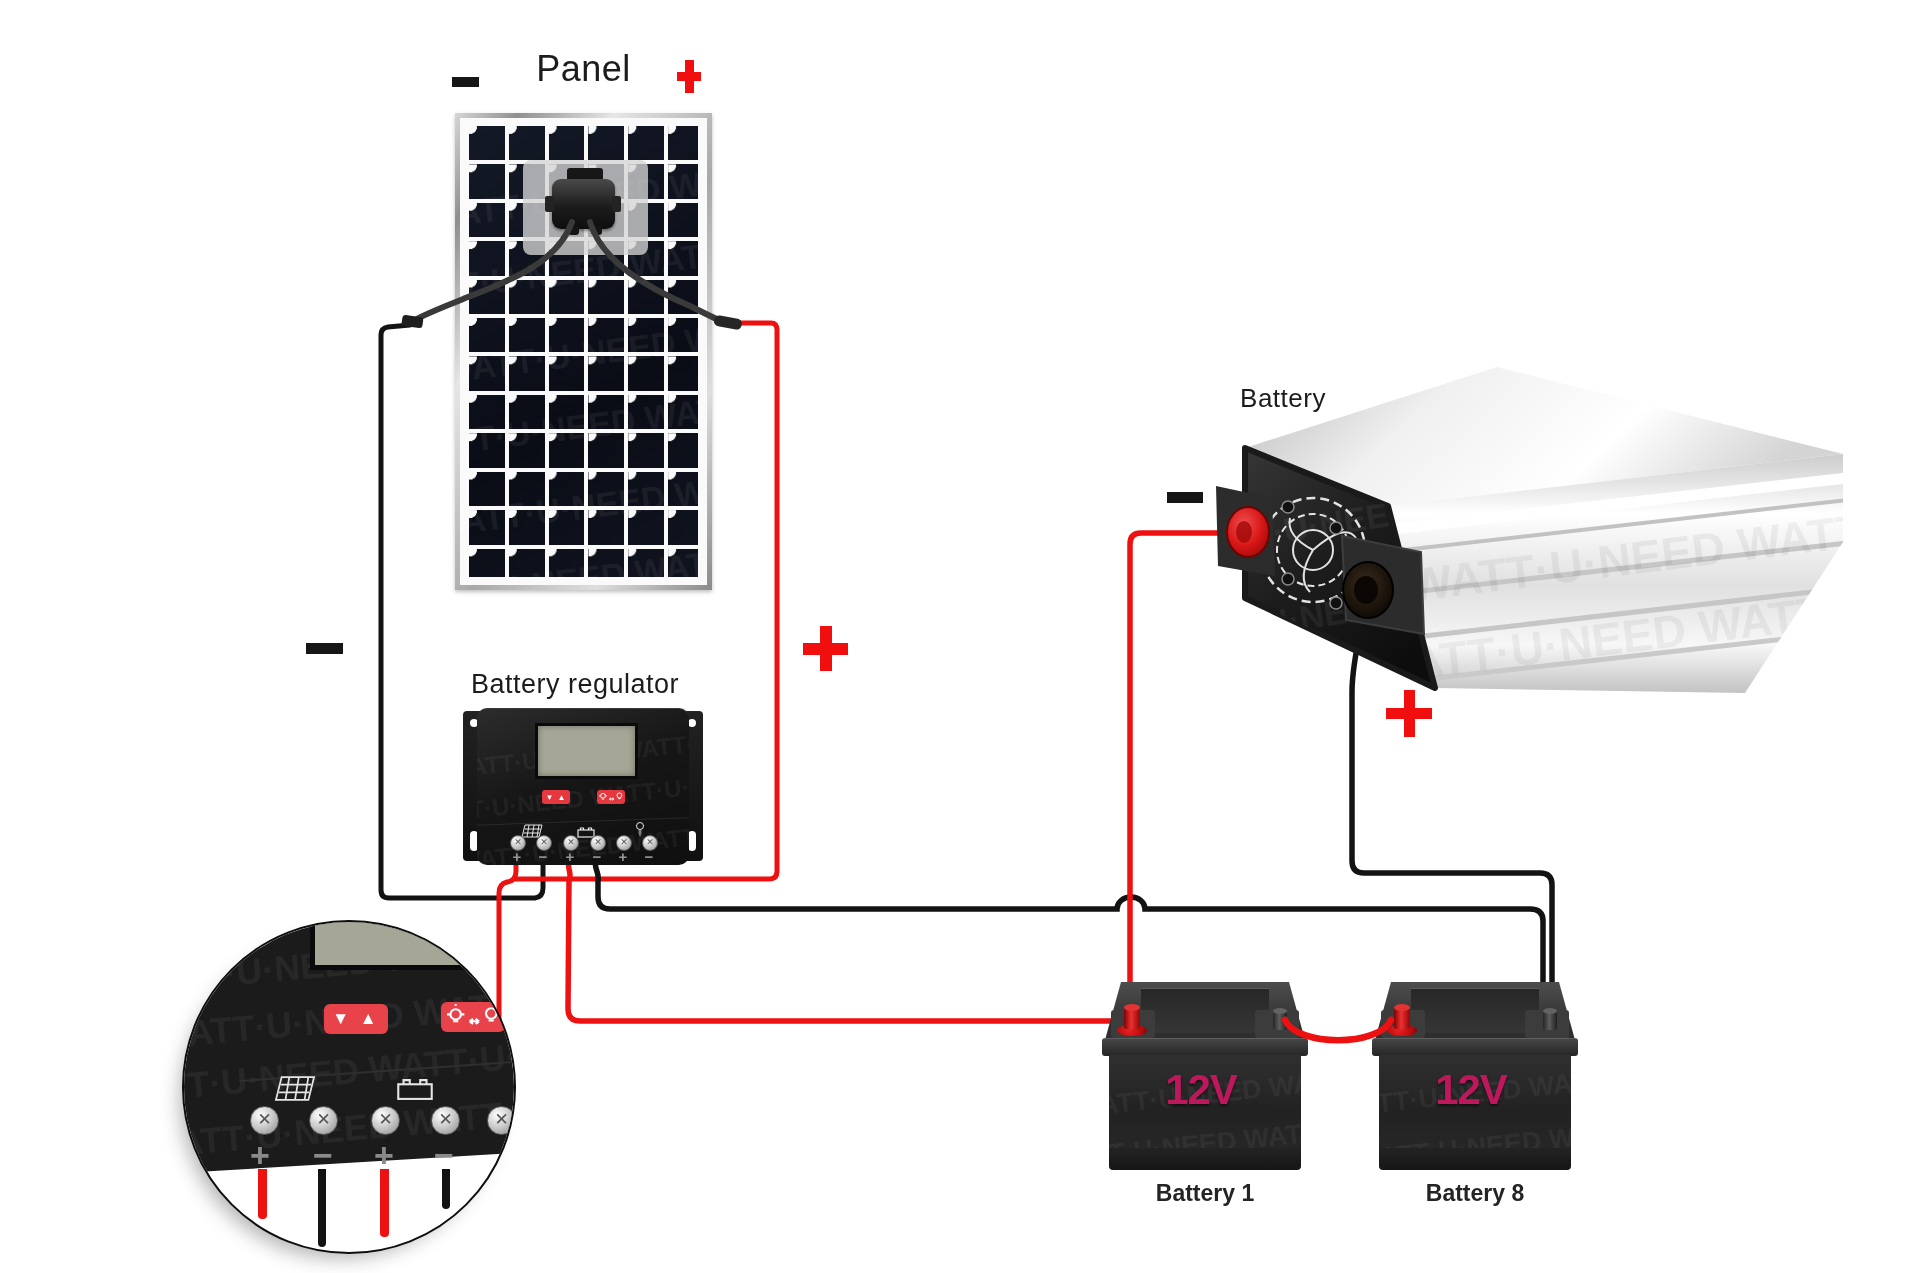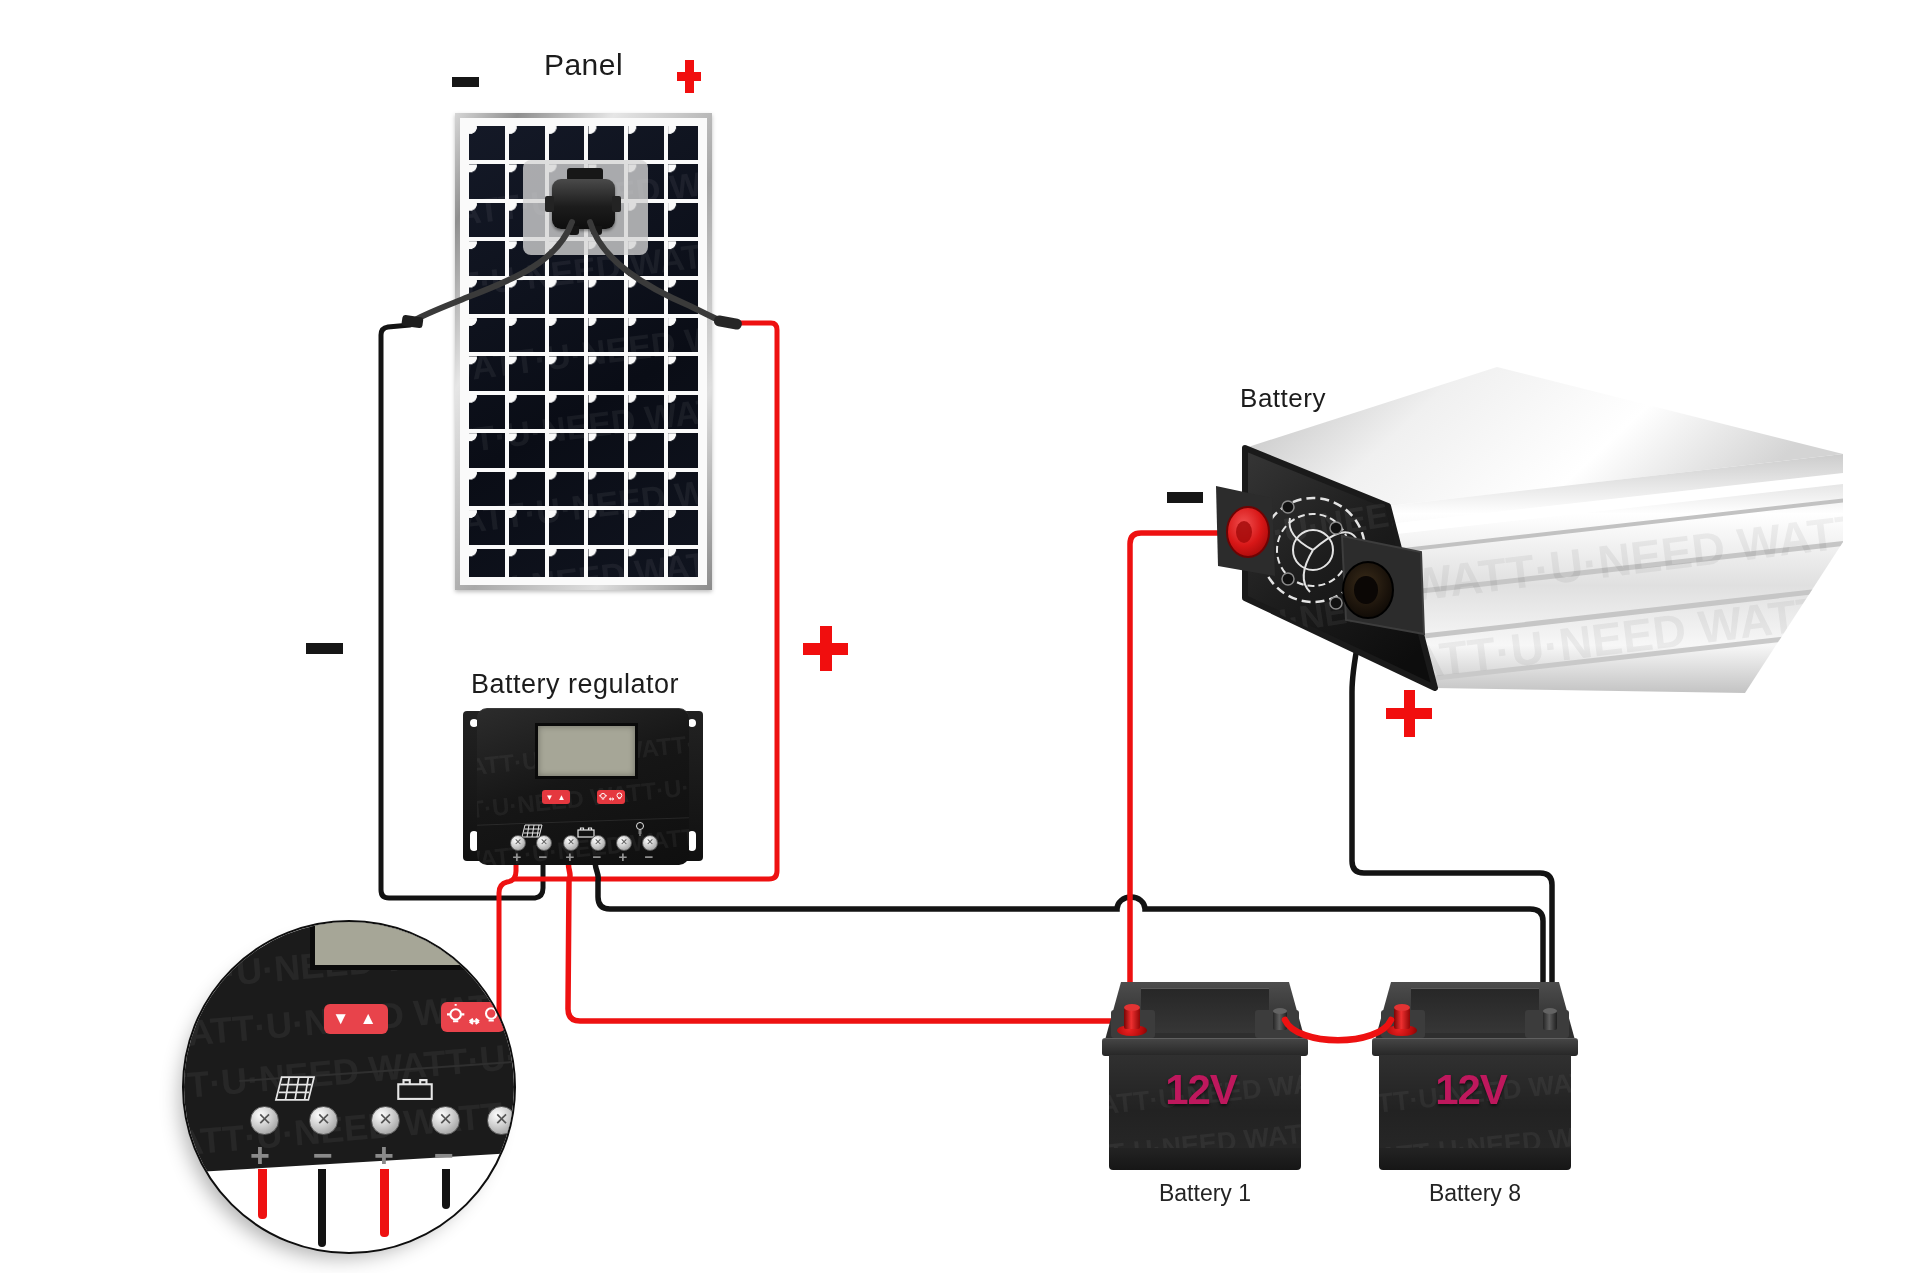--- a/index.html
+++ b/index.html
@@ -71,21 +71,21 @@
   .post-red{position:absolute;top:24px;width:30px;height:30px;}
   .post-red .flange{position:absolute;left:0;bottom:0;width:30px;height:11px;border-radius:50%;
         background:radial-gradient(circle at 40% 35%,#ef2222,#b30a0a 70%,#7c0404);}
   .post-red .stem{position:absolute;left:7px;top:2px;width:16px;height:21px;border-radius:2px;
         background:linear-gradient(90deg,#7c0404,#ef3030 45%,#8f0606);}
   .post-red .cap{position:absolute;left:7px;top:-2px;width:16px;height:7px;border-radius:50%;background:#e23333;}
   .post-dark{position:absolute;top:26px;width:14px;height:22px;}
   .post-dark .stem{position:absolute;left:0;top:3px;width:14px;height:19px;border-radius:2px;
         background:linear-gradient(90deg,#262626,#5d5d5d 45%,#1f1f1f);}
   .post-dark .cap{position:absolute;left:0;top:0;width:14px;height:6px;border-radius:50%;background:#636363;}
-  .bat-label{position:absolute;left:-20px;top:198px;width:240px;text-align:center;color:#242424;font-size:23px;font-weight:400;}
+  .bat-label{position:absolute;left:-20px;top:198px;width:240px;text-align:center;color:#242424;font-size:23px;font-weight:700;}
 
   
   .zoomc{left:182px;top:920px;width:330px;height:330px;border-radius:50%;overflow:hidden;
          background:#fff;border:2px solid #0e0e0e;box-shadow:-10px 12px 20px -8px rgba(0,0,0,.3);}
   .zc-face{position:absolute;inset:0;background:#1b1b1b;clip-path:polygon(0 0,100% 0,100% 70%,0 76%);}
   .zc-line{position:absolute;left:55px;top:148px;width:290px;height:2px;background:#2f2f2f;transform:rotate(-4deg);}
   .zc-lcd{position:absolute;left:126px;top:-6px;width:146px;height:44px;background:#a6a697;
           border:5px solid #0a0a0a;}
   .zc-btn{position:absolute;width:64px;height:30px;background:#e8434b;border-radius:6px;
           color:#fff;display:flex;align-items:center;justify-content:center;}
@@ -375,21 +375,21 @@
     <div class="zc-mark" style="left:59px;">+</div>
     <div class="zc-mark" style="left:122px;">−</div>
     <div class="zc-mark" style="left:183px;">+</div>
     <div class="zc-mark" style="left:243px;">−</div>
     <div class="zc-wire" style="left:74px;width:9px;height:50px;background:#ee1111;"></div>
     <div class="zc-wire" style="left:134px;width:8px;height:78px;background:#131313;"></div>
     <div class="zc-wire" style="left:196px;width:9px;height:68px;background:#ee1111;"></div>
     <div class="zc-wire" style="left:258px;width:8px;height:40px;background:#131313;"></div>
   </div>
 
-  <div class="lbl" style="left:455px;top:48px;width:257px;font-size:30px;">Panel</div>
+  <div class="lbl" style="left:455px;top:48px;width:257px;font-size:36px;">Panel</div>
   <div class="minus" style="left:452px;top:77px;width:27px;height:10px;background:#161616;"></div>
   <div class="plus" style="--c:#f10e0e;--t:9px;left:677px;top:60px;width:24px;height:33px;"></div>
 
   <div class="minus" style="left:306px;top:643px;width:37px;height:11px;background:#161616;"></div>
   <div class="plus" style="--c:#f10e0e;--t:12px;left:803px;top:626px;width:45px;height:45px;"></div>
 
   <div class="lbl" style="left:455px;top:669px;width:240px;font-size:27px;">Battery regulator</div>
 
   <div class="lbl" style="left:1208px;top:383px;width:150px;font-size:26px;">Battery</div>
   <div class="minus" style="left:1167px;top:492px;width:36px;height:11px;background:#161616;"></div>

